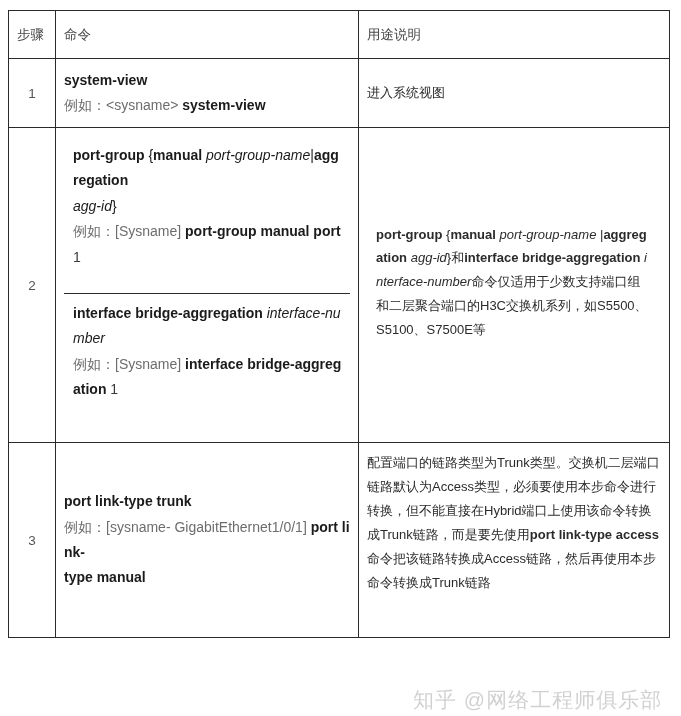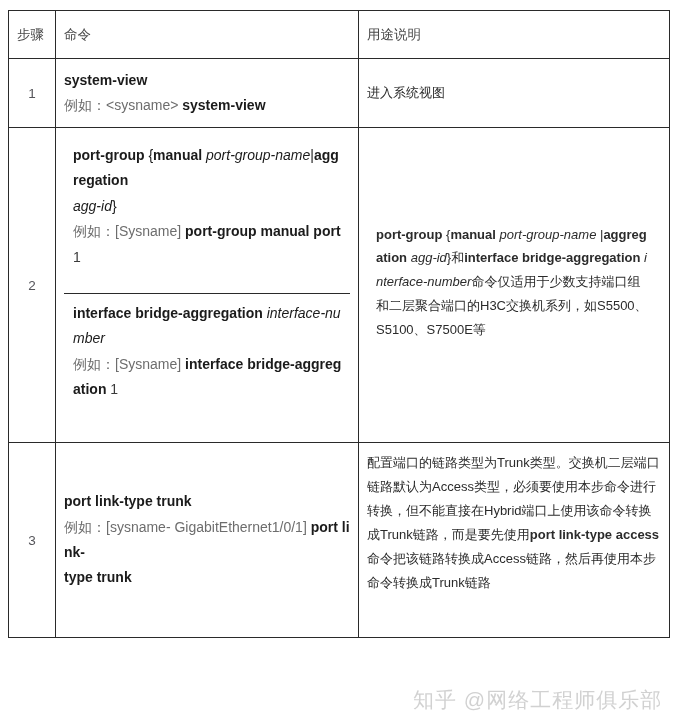--- a/index.html
+++ b/index.html
@@ -225,21 +225,21 @@
 
         <td class="cmd-cell">
           <span class="line">
             <span class="b">port link-type trunk</span>
           </span>
           <span class="line">
             <span class="dim">例如：</span><span class="dim">[sysname- GigabitEthernet1/0/1]</span>
             <span class="b">port link-</span>
           </span>
           <span class="line">
-            <span class="b">type trunk</span>
+            <span class="b">type manual</span>
           </span>
         </td>
 
         <td class="desc-cell top">
           <span>配置端口的链路类型为Trunk类型。交换机二层端口链路默认为Access类型，必须要使用本步命令进行转换，但不能直接在Hybrid端口上使用该命令转换成Trunk链路，而是要先使用</span><span class="b">port link-type access</span><span>命令把该链路转换成Access链路，然后再使用本步命令转换成Trunk链路</span>
         </td>
       </tr>
 
     </tbody>
   </table>

